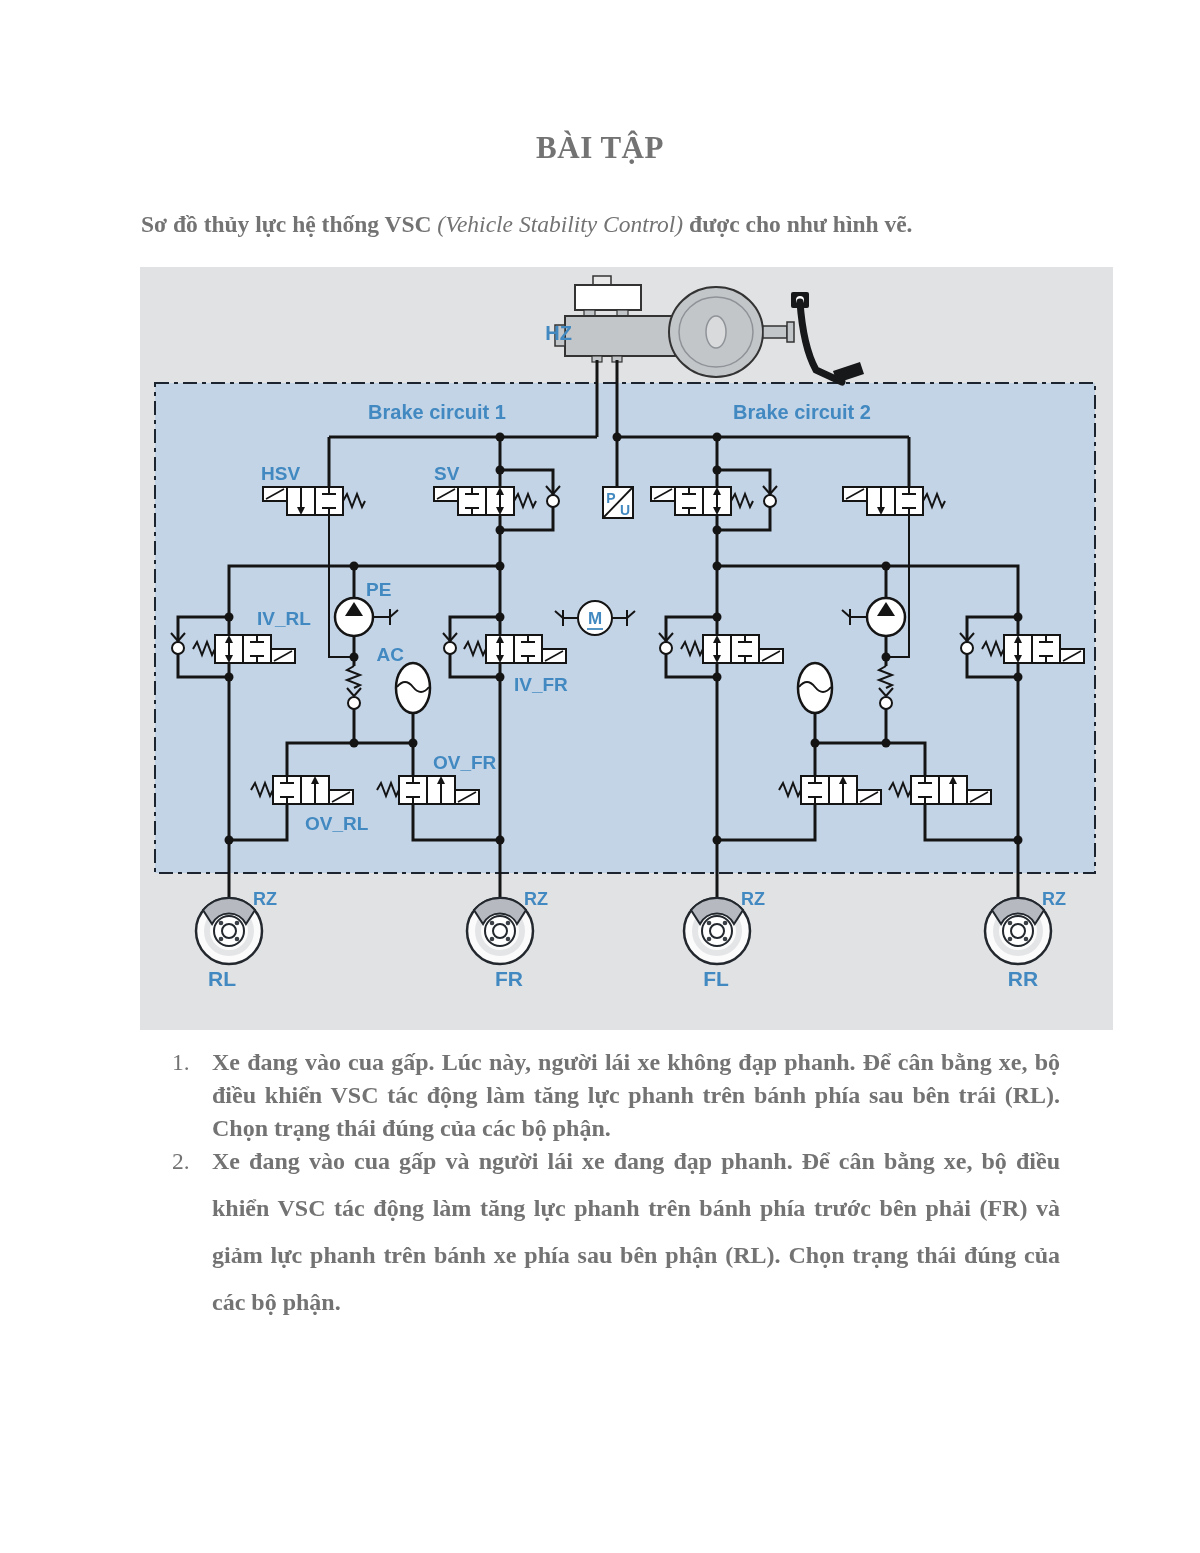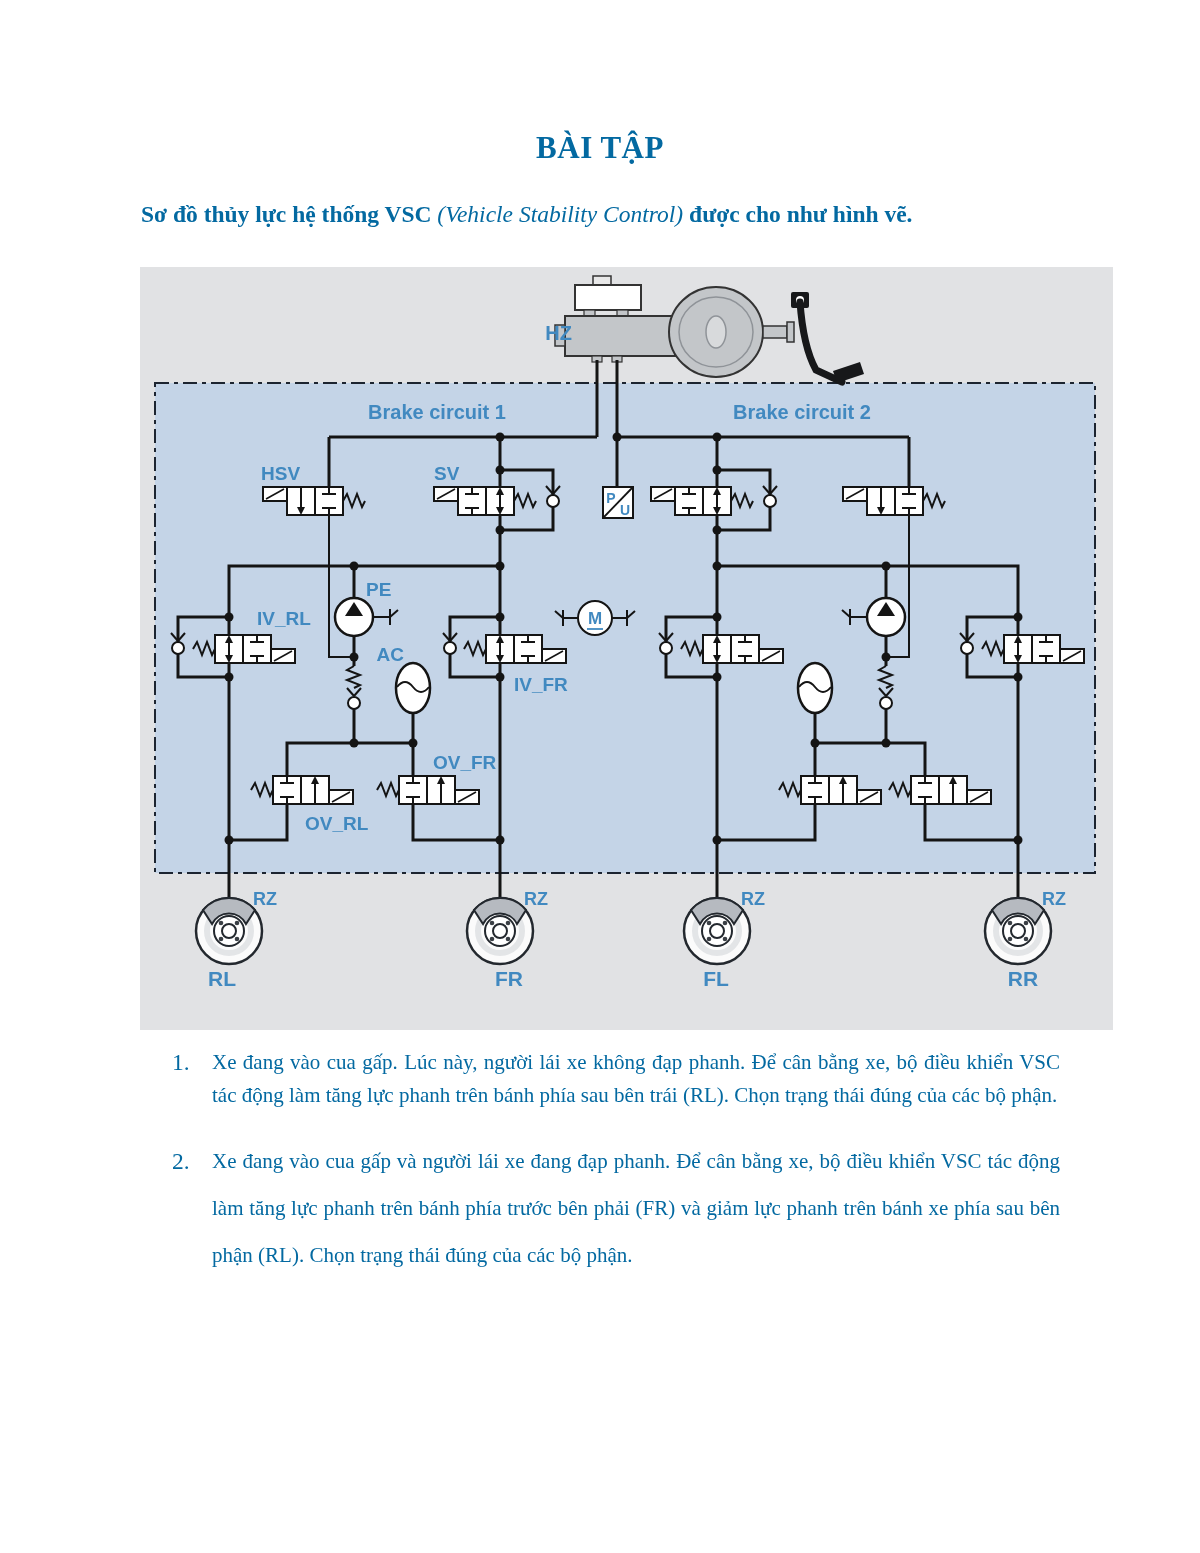--- a/index.html
+++ b/index.html
@@ -1,25 +1,25 @@
 <!DOCTYPE html>
 <html><head>
 <meta charset="utf-8">
 <style>
   html,body{margin:0;padding:0;background:#ffffff;}
   .page{position:relative;width:1200px;height:1553px;background:#ffffff;overflow:hidden;
-        font-family:"Liberation Serif",serif;color:#0369a1;}
+        font-family:"Liberation Serif",serif;color:#737373;}
   .title{position:absolute;top:130px;left:0;width:100%;text-align:center;margin:0;
          font-size:31px;font-weight:bold;letter-spacing:.5px;}
-  .intro{position:absolute;top:201px;left:141px;right:80px;margin:0;
+  .intro{position:absolute;top:211px;left:141px;right:80px;margin:0;
          font-size:23.5px;font-weight:bold;white-space:nowrap;}
   .intro .it{font-style:italic;font-weight:normal;}
   .q{position:absolute;left:172px;width:888px;display:flex;}
   .q .qn{flex:0 0 40px;font-size:23.5px;}
-  .q .qt{flex:1;text-align:justify;font-size:21px;}
+  .q .qt{flex:1;text-align:justify;font-size:24px;font-weight:bold;}
   .q1{top:1046px;line-height:33px;}
   .q2{top:1138px;line-height:47px;}
   svg.diagram{position:absolute;top:0;left:0;}
   svg text{font-family:"Liberation Sans",sans-serif;fill:#4189c0;font-weight:bold;}
   .t14{font-size:14px}.t17{font-size:17px}.t18{font-size:18px}
   .t19{font-size:19px}.t20{font-size:20px}.t21{font-size:21px}
   .vb{fill:#fff;stroke:#141414;stroke-width:2px;}
   .pipe{fill:none;stroke:#141414;stroke-width:3px;}
   .pipe2{fill:none;stroke:#141414;stroke-width:2px;}
   .dot{fill:#141414;stroke:none;}

